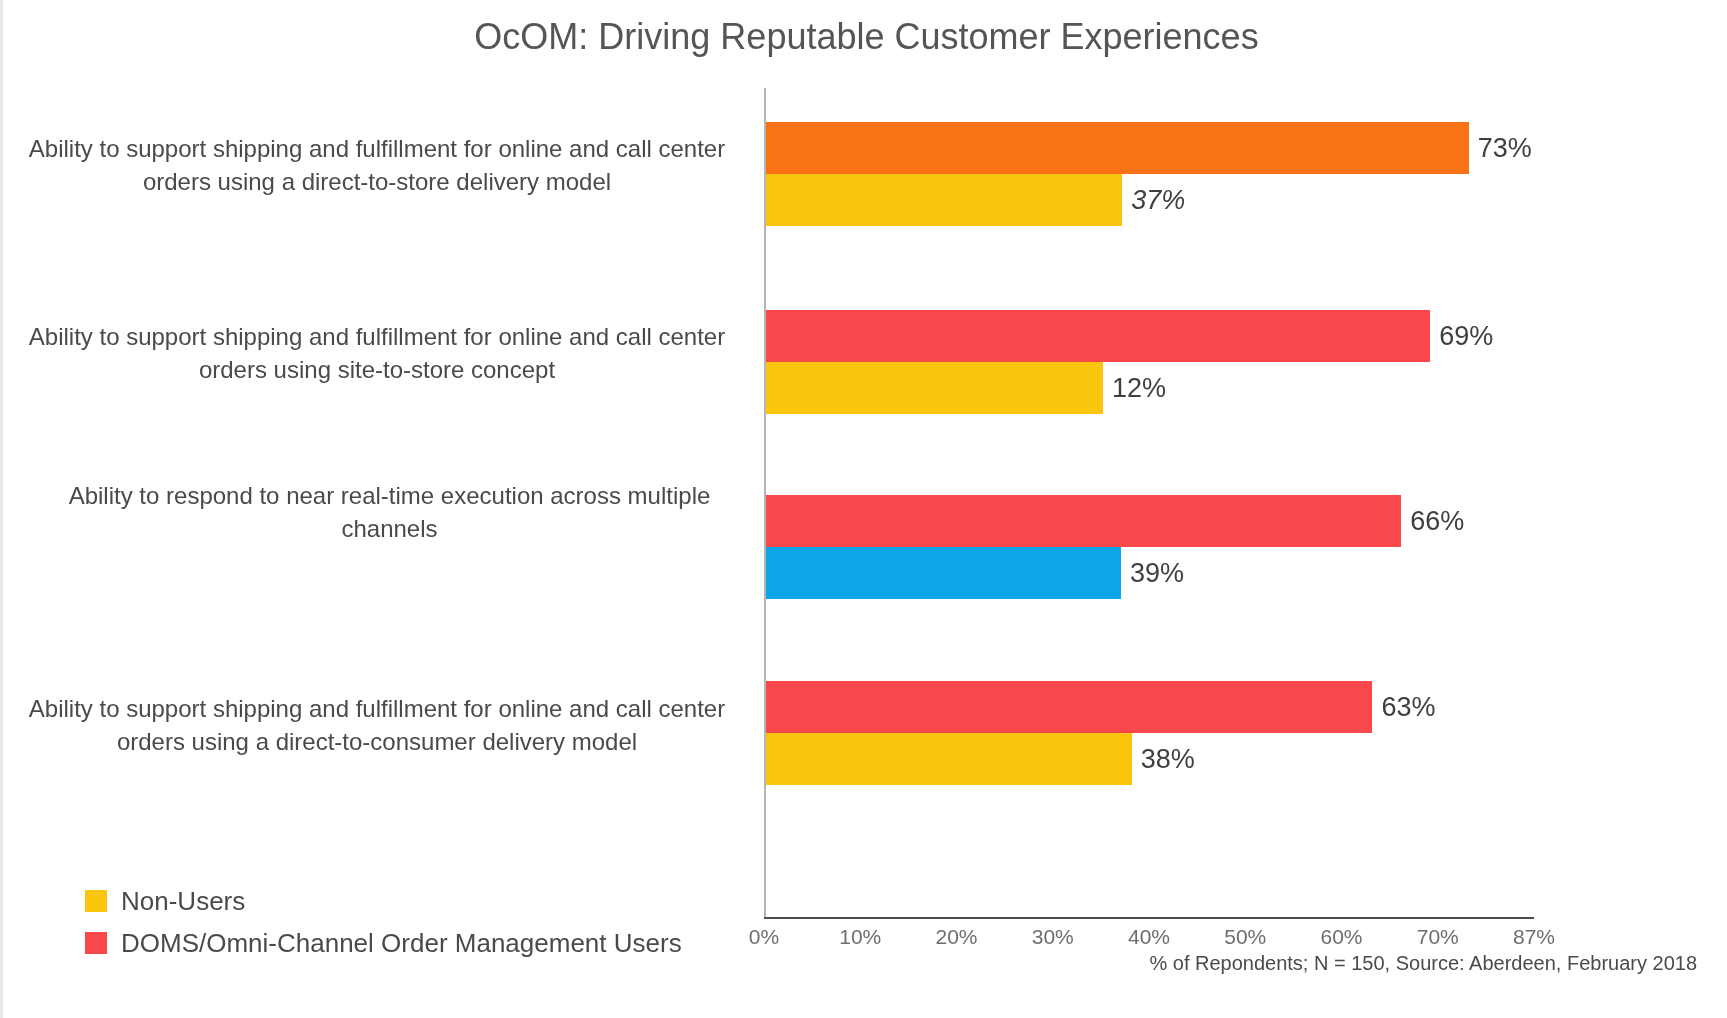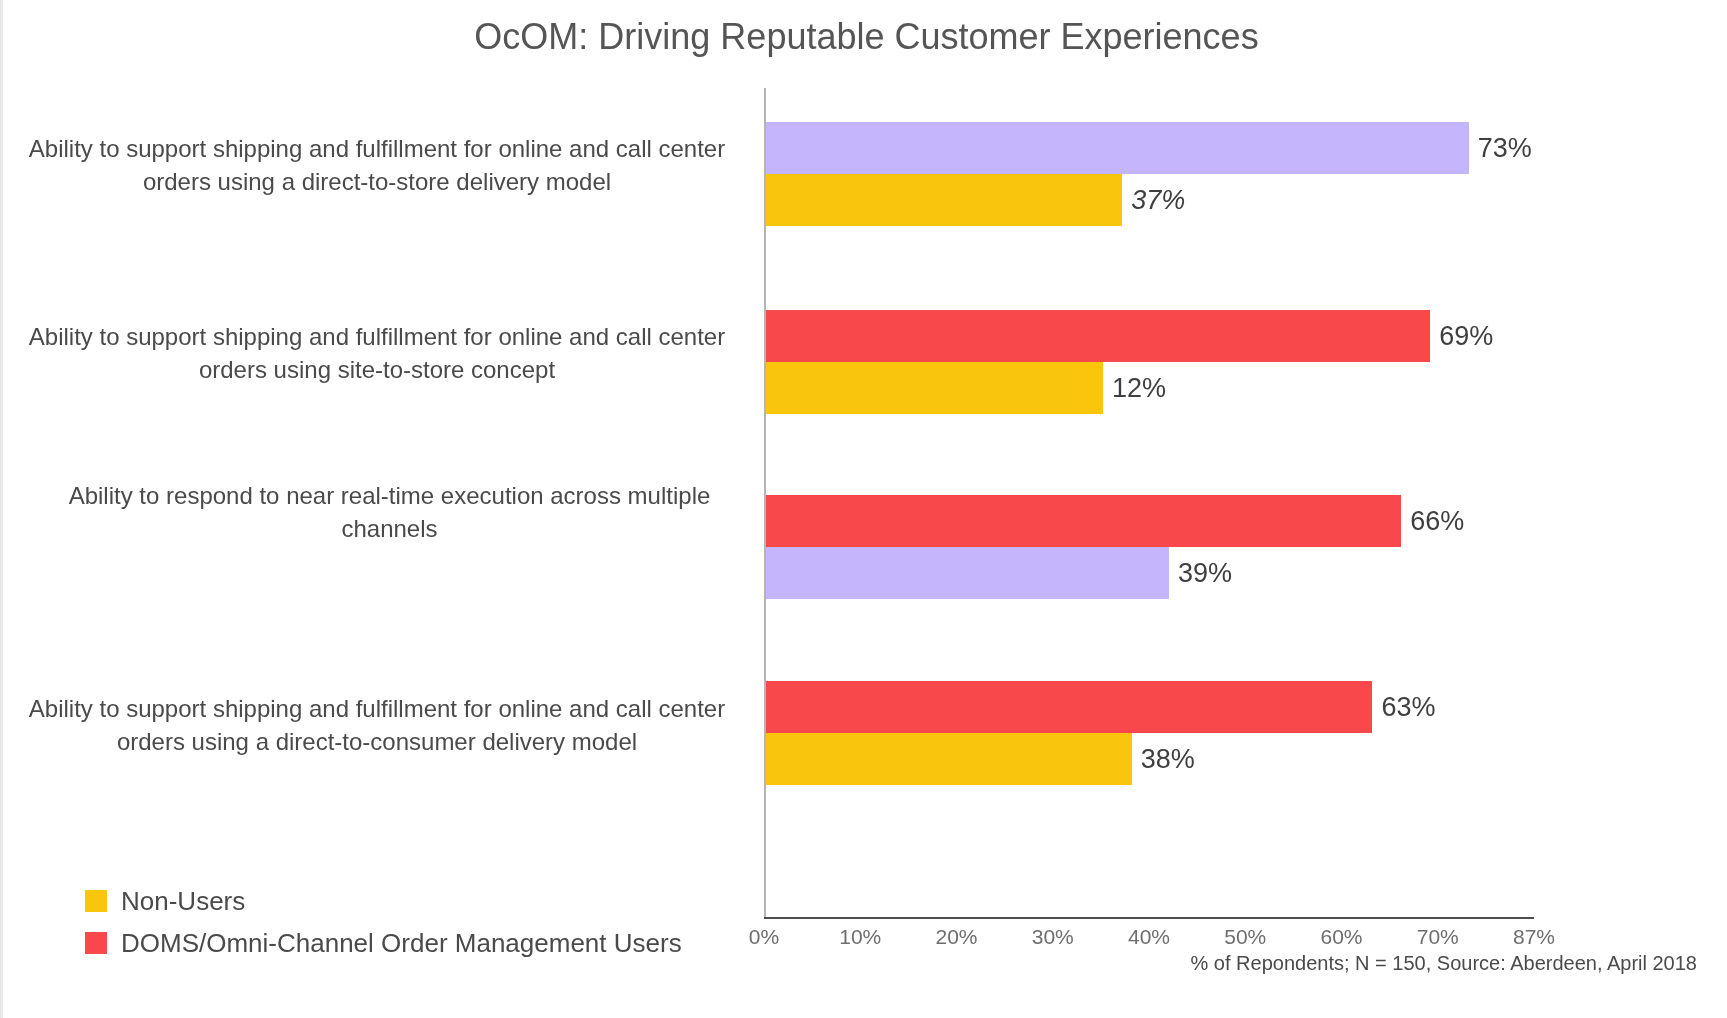--- a/index.html
+++ b/index.html
@@ -151,42 +151,42 @@
   <div class="cat-label-wrap" style="top:132px;">Ability to support shipping and fulfillment for online and call center orders using a direct-to-store delivery model</div>
   <div class="cat-label-wrap" style="top:320px;">Ability to support shipping and fulfillment for online and call center orders using site-to-store concept</div>
   <div class="cat-label-wrap" style="top:479px;padding-left:35px;">Ability to respond to near real-time execution across multiple channels</div>
   <div class="cat-label-wrap" style="top:692px;">Ability to support shipping and fulfillment for online and call center orders using a direct-to-consumer delivery model</div>
 
   <div class="plot">
     <div class="axis-line"></div>
     <div class="axis-baseline"></div>
 
     <div class="group" style="top:34px;">
-      <div class="bar users" id="b1u" style="top: 0px; width: 702.625px; background: #c4b5fd;">
+      <div class="bar users" id="b1u" style="top: 0px; width: 702.625px; background: #f97316;">
         <span class="bar-value">73%</span>
       </div>
       <div class="bar nonusers" id="b1n" style="top: 52px; width: 356.125px; background: rgb(250, 197, 13); font-style: italic;">
         <span class="bar-value">37%</span>
       </div>
     </div>
 
     <div class="group" style="top:222px;">
       <div class="bar users" id="b2u" style="top: 0px; width: 664.125px; background: rgb(249, 72, 75);">
         <span class="bar-value">69%</span>
       </div>
       <div class="bar nonusers" id="b2n" style="top: 52px; width: 336.875px; background: rgb(250, 197, 13);">
         <span class="bar-value">12%</span>
       </div>
     </div>
 
     <div class="group" style="top:407px;">
       <div class="bar users" id="b3u" style="top: 0px; width: 635.25px; background: rgb(249, 72, 75);">
         <span class="bar-value">66%</span>
       </div>
-      <div class="bar nonusers" id="b3n" style="top: 52px; width: 403px; background: #c4b5fd; padding-left: 40px;">
+      <div class="bar nonusers" id="b3n" style="top: 52px; width: 355px; background: #0ea5e9; padding-left: 40px;">
         <span class="bar-value">39%</span>
       </div>
     </div>
 
     <div class="group" style="top:593px;">
       <div class="bar users" id="b4u" style="top: 0px; width: 606.375px; background: rgb(249, 72, 75);">
         <span class="bar-value">63%</span>
       </div>
       <div class="bar nonusers" id="b4n" style="top: 52px; width: 365.75px; background: rgb(250, 197, 13);">
         <span class="bar-value">38%</span>
@@ -210,15 +210,15 @@
     <div class="legend-row">
       <span class="legend-swatch nonusers"></span>
       <span class="legend-label">Non-Users</span>
     </div>
     <div class="legend-row">
       <span class="legend-swatch users"></span>
       <span class="legend-label">DOMS/Omni-Channel Order Management Users</span>
     </div>
   </div>
 
-  <div class="footnote">% of Repondents; N = 150, Source: Aberdeen, April 2018</div>
+  <div class="footnote">% of Repondents; N = 150, Source: Aberdeen, February 2018</div>
 
 </div>
 
 </body></html>

